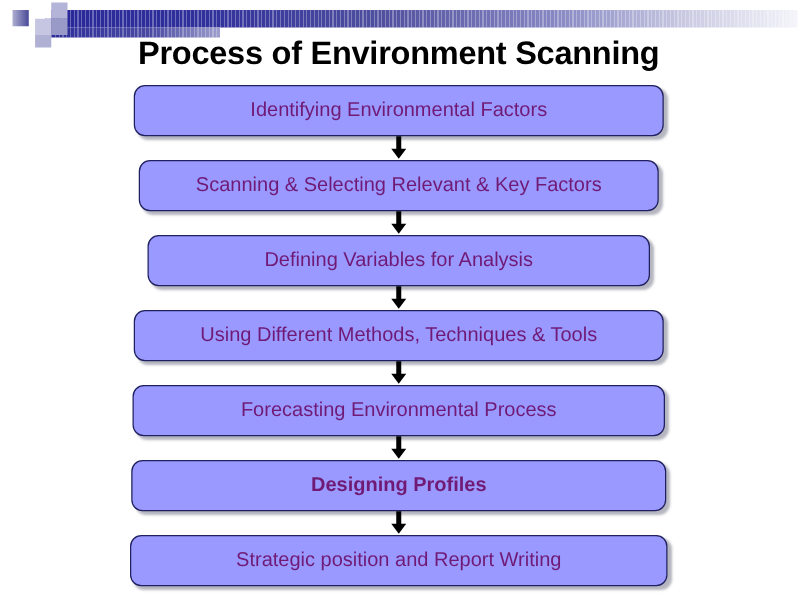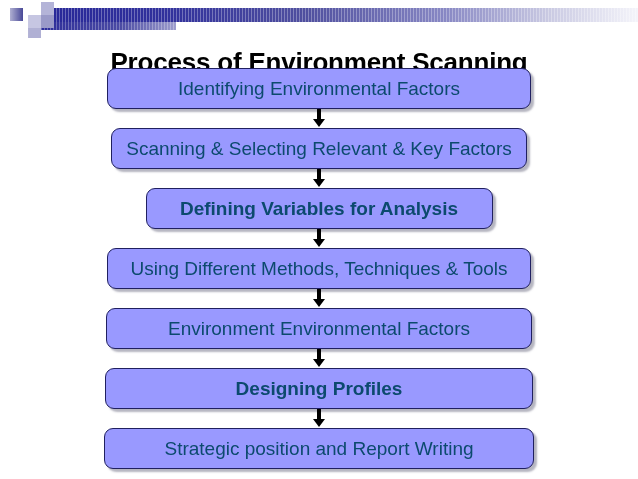--- a/index.html
+++ b/index.html
@@ -70,21 +70,20 @@
     position: absolute;
     left: 0;
     top: 27px;
     width: 638px;
     text-align: center;
     font-size: 26px;
     font-weight: bold;
     color: #000000;
     letter-spacing: -0.2px;
     white-space: nowrap;
-    margin-top: 20px;
   }
 
   
   #flow-chart {
     position: absolute;
     left: 0;
     top: 68px;
     width: 638px;
   }
   .flow-step {
@@ -94,22 +93,22 @@
     background: #9999ff;
     border: 1.5px solid #202060;
     border-radius: 9px;
     box-shadow: 3px 3px 2px rgba(120,120,140,0.55);
     display: flex;
     align-items: center;
     justify-content: center;
     box-sizing: border-box;
   }
   .flow-step-label {
-    font-size: 19px;
-    color: #0c4a6e;
+    font-size: 16px;
+    color: #701a75;
     white-space: nowrap;
   }
   .flow-arrow {
     width: 638px;
     height: 19px;
     position: relative;
   }
   .flow-arrow-stem {
     position: absolute;
     left: 50%;
@@ -159,38 +158,38 @@
   </div>
 
   <div class="flow-step" style="width:416px;">
     <span class="flow-step-label">Scanning &amp; Selecting Relevant &amp; Key Factors</span>
   </div>
   <div class="flow-arrow">
     <div class="flow-arrow-stem"></div>
     <div class="flow-arrow-head"></div>
   </div>
 
-  <div class="flow-step" style="width:347px;font-weight:bold;">
+  <div class="flow-step" style="width:402px;">
     <span class="flow-step-label">Defining Variables for Analysis</span>
   </div>
   <div class="flow-arrow">
     <div class="flow-arrow-stem"></div>
     <div class="flow-arrow-head"></div>
   </div>
 
   <div class="flow-step" style="width:424px;">
     <span class="flow-step-label">Using Different Methods, Techniques &amp; Tools</span>
   </div>
   <div class="flow-arrow">
     <div class="flow-arrow-stem"></div>
     <div class="flow-arrow-head"></div>
   </div>
 
   <div class="flow-step" style="width:426px;">
-    <span class="flow-step-label">Environment Environmental Factors</span>
+    <span class="flow-step-label">Forecasting Environmental Process</span>
   </div>
   <div class="flow-arrow">
     <div class="flow-arrow-stem"></div>
     <div class="flow-arrow-head"></div>
   </div>
 
   <div class="flow-step" style="width:428px;font-weight:bold;">
     <span class="flow-step-label">Designing Profiles</span>
   </div>
   <div class="flow-arrow">

